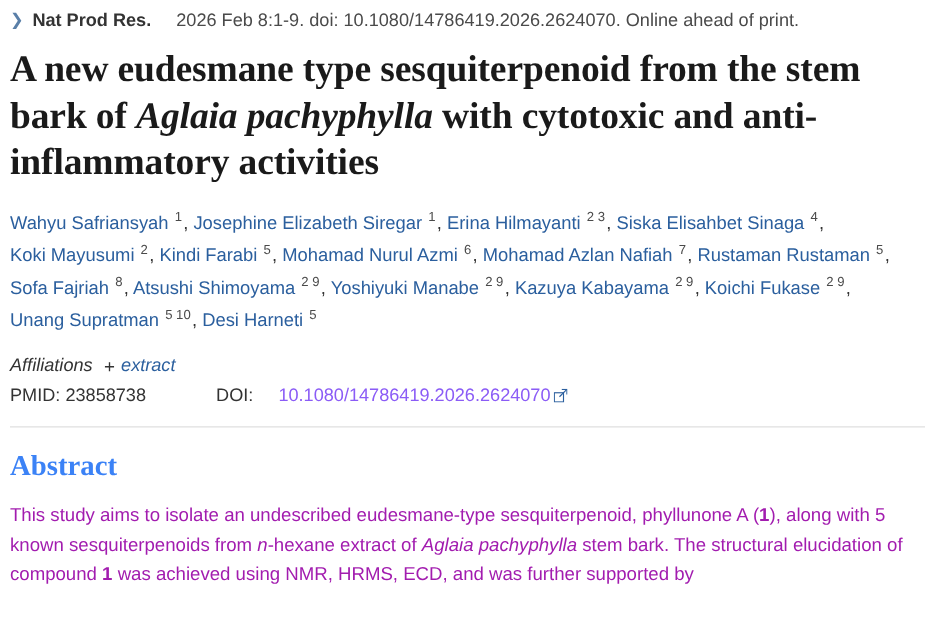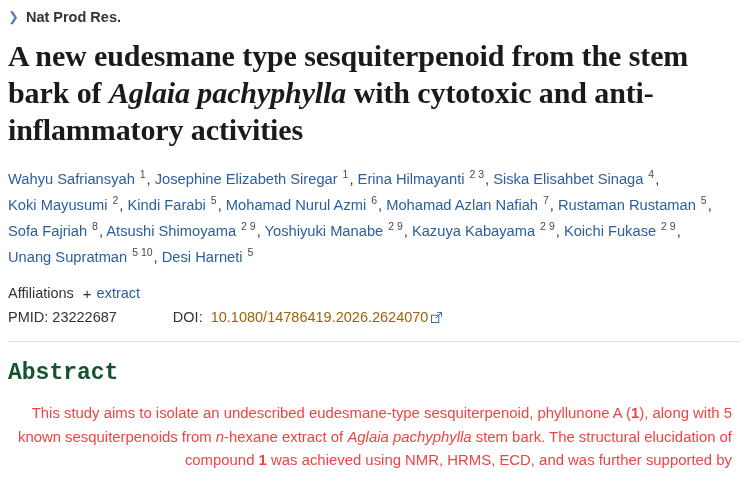--- a/index.html
+++ b/index.html
@@ -86,20 +86,21 @@
   .comma { color: #333333; }
 
   
   .affil-row {
     font-size: 14.5px;
     color: #333333;
     margin: 14px 0 8px 0;
     display: flex;
     align-items: center;
     gap: 9px;
+    font-style: italic;
   }
   .affil-label { color: #333333; }
   .expand-link {
     color: #2b5f9e;
     cursor: pointer;
     display: inline-flex;
     align-items: center;
     gap: 5px;
   }
   .plus-icon {
@@ -108,23 +109,23 @@
     line-height: 1;
   }
 
   
   .id-row {
     font-size: 14.5px;
     color: #333333;
     margin-bottom: 16px;
   }
   .pmid { margin-right: 16px; }
-  .doi-label { margin-right: 4px; padding-left: 36px; }
+  .doi-label { margin-right: 16px; padding-left: 36px; }
   .doi-link {
-    color: #a16207;
+    color: #8b5cf6;
     cursor: pointer;
   }
   .ext-icon {
     display: inline-block;
     width: 11px;
     height: 11px;
     margin-left: 3px;
     position: relative;
     vertical-align: -1px;
   }
@@ -132,62 +133,63 @@
 
   
   .divider {
     border: 0;
     border-top: 1px solid #e0e0e0;
     margin: 14px 0 18px 0;
   }
 
   
   .abstract-heading {
-    font-family: Liberation Mono, monospace;
+    font-family: Liberation Serif, serif;
     font-size: 23px;
     font-weight: bold;
-    color: #14532d;
+    color: #3b82f6;
     margin: 0 0 16px 0;
   }
   .abstract-body {
     font-size: 14.9px;
     line-height: 1.58;
-    color: #ef4444;
-    text-align: right;
+    color: #a21caf;
+    text-align: left;
     padding-right: 8px;
   }
   .abstract-body i { font-style: italic; }
   .abstract-body b { font-weight: bold; }
 </style>
 </head>
 <body>
 
 <div class="page">
 
   <div class="citation-row">
     <span class="chevron">❯</span>
     <span class="journal-name">Nat Prod Res.</span>
+    <span class="citation-rest">2026 Feb 8:1-9. doi: 10.1080/14786419.2026.2624070. Online ahead of print.</span>
   </div>
 
   <h1 class="article-title"><span>A new eudesmane type sesquiterpenoid from the stem bark of </span><i>Aglaia pachyphylla</i><span> with cytotoxic and anti-inflammatory activities</span></h1>
 
   <div class="authors"><span class="author">Wahyu Safriansyah</span><span class="sup"> 1</span><span class="comma">, </span> <span class="author">Josephine Elizabeth Siregar</span><span class="sup"> 1</span><span class="comma">, </span> <span class="author">Erina Hilmayanti</span><span class="sup"> 2 3</span><span class="comma">, </span> <span class="author">Siska Elisahbet Sinaga</span><span class="sup"> 4</span><span class="comma">, </span> <span class="author">Koki Mayusumi</span><span class="sup"> 2</span><span class="comma">, </span> <span class="author">Kindi Farabi</span><span class="sup"> 5</span><span class="comma">, </span> <span class="author">Mohamad Nurul Azmi</span><span class="sup"> 6</span><span class="comma">, </span> <span class="author">Mohamad Azlan Nafiah</span><span class="sup"> 7</span><span class="comma">, </span> <span class="author">Rustaman Rustaman</span><span class="sup"> 5</span><span class="comma">, </span> <span class="author">Sofa Fajriah</span><span class="sup"> 8</span><span class="comma">, </span> <span class="author">Atsushi Shimoyama</span><span class="sup"> 2 9</span><span class="comma">, </span> <span class="author">Yoshiyuki Manabe</span><span class="sup"> 2 9</span><span class="comma">, </span> <span class="author">Kazuya Kabayama</span><span class="sup"> 2 9</span><span class="comma">, </span> <span class="author">Koichi Fukase</span><span class="sup"> 2 9</span><span class="comma">, </span> <span class="author">Unang Supratman</span><span class="sup"> 5 10</span><span class="comma">, </span> <span class="author">Desi Harneti</span><span class="sup"> 5</span><span class="comma"></span> </div>
 
   <div class="affil-row">
     <span class="affil-label">Affiliations</span>
     <span class="expand-link">
       <span class="plus-icon">+</span>
       <span>extract</span>
     </span>
   </div>
 
   <div class="id-row">
     <span class="pmid">
       <span>PMID:</span>
-      <span>23222687</span>
+      <span>23858738</span>
     </span>
     <span class="doi-label">DOI:</span>
     <span class="doi-link"><span>10.1080/14786419.2026.2624070</span><span class="ext-icon"><svg width="11" height="11" viewBox="0 0 12 12">
             <rect x="0.5" y="3.5" width="8" height="8" fill="none" stroke="#2b5f9e" stroke-width="1"></rect>
             <path d="M5 7 L11 1" stroke="#2b5f9e" stroke-width="1" fill="none"></path>
             <path d="M7 0.5 L11.5 0.5 L11.5 5" stroke="#2b5f9e" stroke-width="1" fill="none"></path>
           </svg></span></span>
   </div>
 
   <hr class="divider">

